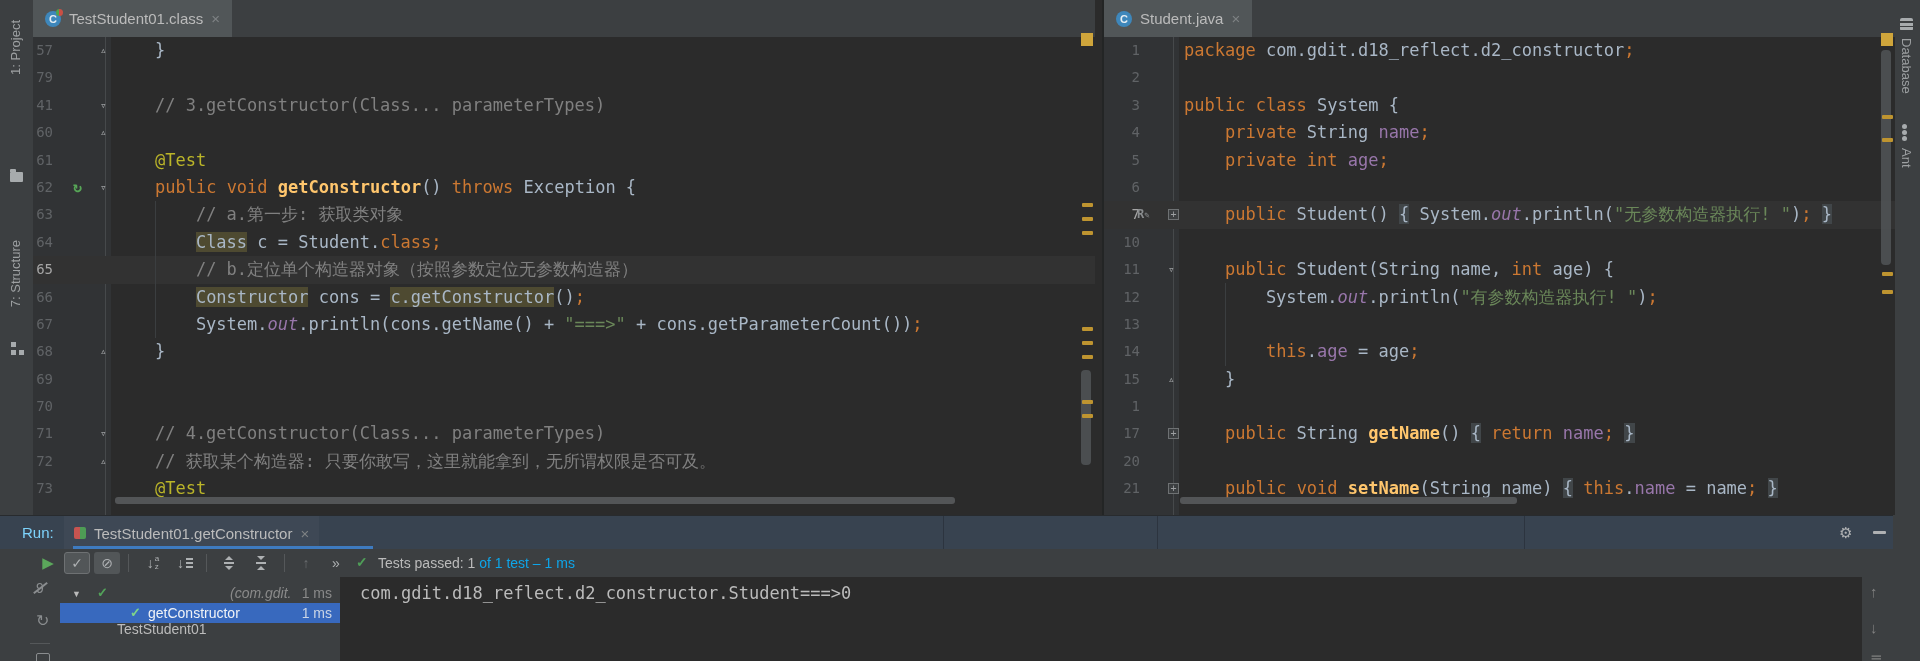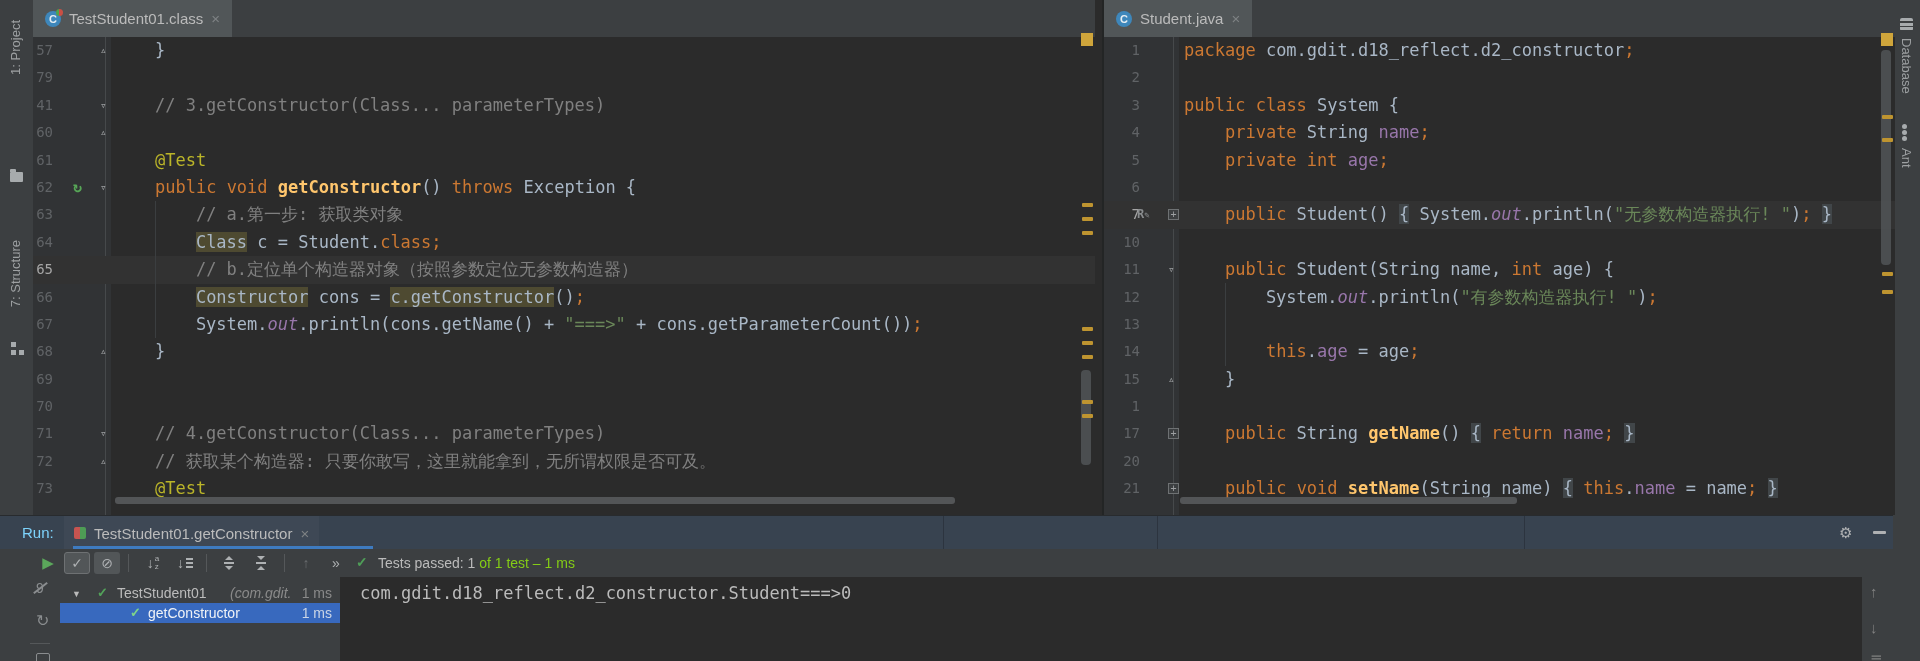--- a/index.html
+++ b/index.html
@@ -76,21 +76,21 @@
   .playg{color:#5BA75B;font-size:15px;}
   .vsep{position:absolute;top:5px;width:1px;height:18px;background:#55585A;}
   .sortcol{display:flex;flex-direction:column;font-size:8px;line-height:8px;color:#AEB1B3;margin-left:1px;}
   .bars{display:flex;flex-direction:column;gap:2px;margin-left:2px;}
   .bars div{width:7px;height:2px;background:#AEB1B3;}
   .tri-u{width:0;height:0;border-left:4px solid transparent;border-right:4px solid transparent;border-bottom:4px solid #AEB1B3;}
   .tri-d{width:0;height:0;border-left:4px solid transparent;border-right:4px solid transparent;border-top:4px solid #AEB1B3;}
   .hbar{width:10px;height:2px;background:#AEB1B3;margin:2px 0;}
   .stack{display:flex;flex-direction:column;align-items:center;}
   #status{position:absolute;left:378px;top:6px;font-size:14px;}
-  #status .ok{color:#BBBBBB;} #status .rest{color:#84cc16;margin-top:11px;}
+  #status .ok{color:#BBBBBB;} #status .rest{color:#0ea5e9;margin-top:11px;}
   #status-check{position:absolute;left:356px;top:5px;font-size:14px;font-weight:bold;color:#4F9E58;}
   #run-content{position:absolute;top:62px;left:0;right:0;bottom:0;overflow:hidden;}
   #run-iconstrip{position:absolute;left:0;top:0;bottom:0;width:60px;}
   .ristrip-ic{position:absolute;left:36px;color:#8A8D8F;}
   #tree{position:absolute;left:60px;top:0;bottom:0;width:280px;}
   .trow{position:absolute;left:0;right:0;height:20px;line-height:20px;font-size:14px;color:#BCBCBC;}
   .trow.sel{background:#3869BE;color:#F0F3F7;}
   .trow .exp{position:absolute;left:12px;font-size:9px;color:#BABABA;top:1px;}
   .trow .chk{position:absolute;font-weight:bold;color:#53A35A;font-size:13px;}
   .trow.sel .chk{color:#7FD489;}
@@ -285,21 +285,21 @@
       <div id="run-iconstrip">
         <div class="ristrip-ic slash9" style="top:3px;">9<span class="sl"></span></div>
         <div class="ristrip-ic" style="top:34px;font-size:16px;"><span>↻</span></div>
         <div class="stripdiv" style="top:66px;"></div>
         <div class="partic" style="top:76px;"></div>
       </div>
       <div id="tree">
           <div class="trow" style="top: 6px;">
             <span class="exp">▼</span>
             <span class="chk" style="left: 37px;">✓</span>
-            <span style="position: absolute; left: 57px;">TestStudent01</span>
+            <span style="position: absolute; left: 57px; margin-top: 36px;">TestStudent01</span>
             <span class="pkg" style="position: absolute; left: 165px; font-style: italic;">(com.gdit.</span>
             <span class="time">1 ms</span>
           </div>
           <div class="trow sel" style="top: 26px;">
             <span class="chk" style="left: 70px;">✓</span>
             <span style="position: absolute; left: 88px;">getConstructor</span>
             <span class="time">1 ms</span>
           </div>
         </div>
       <div id="console">

